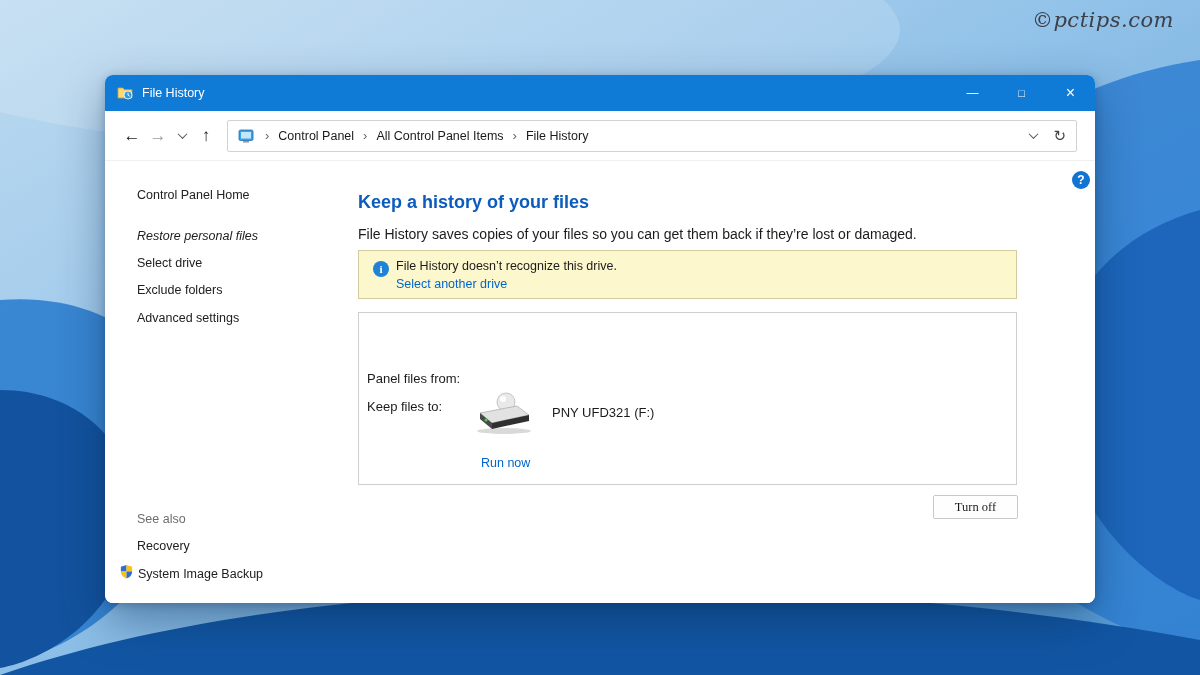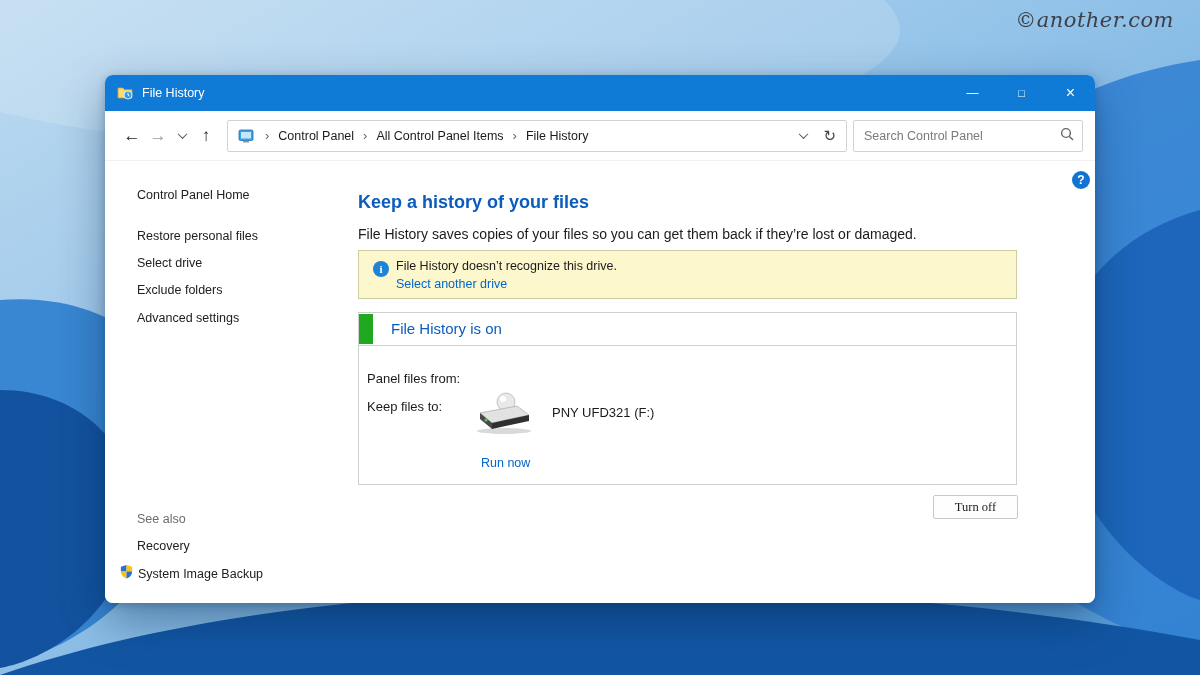--- a/index.html
+++ b/index.html
@@ -84,21 +84,21 @@
       <rect width="1200" height="675" fill="url(#sky)"></rect>
       <ellipse cx="380" cy="30" rx="520" ry="120" fill="#ffffff" opacity="0.16"></ellipse>
       <path d="M1200 60 C1000 90 880 230 920 400 C960 560 1120 640 1200 650 Z" fill="#2f7fd2" opacity="0.85"></path>
       <path d="M1200 210 C1090 240 1030 340 1065 450 C1100 555 1180 595 1200 600 Z" fill="#1b63b8" opacity="0.9"></path>
       <path d="M0 300 C130 290 210 380 185 490 C160 600 60 655 0 665 Z" fill="#2e7ecf" opacity="0.9"></path>
       <path d="M0 390 C90 390 150 460 130 545 C112 620 45 660 0 668 Z" fill="#12529e"></path>
       <path d="M0 675 C300 570 800 565 1200 640 L1200 675 Z" fill="#1256a3"></path>
     </svg>
   </div>
 
-  <div class="watermark">©another.com</div>
+  <div class="watermark">©pctips.com</div>
 
   <div class="window">
 
     <div class="titlebar">
       <span class="app-icon">
         <svg width="16" height="16" viewBox="0 0 16 16">
           <path d="M1 3 h5 l1.3 1.8 H15 V13 H1 Z" fill="#ffd978" stroke="#caa23f" stroke-width="0.8"></path>
           <circle cx="11" cy="10" r="4" fill="#2e9be6" stroke="#ffffff" stroke-width="0.8"></circle>
           <path d="M11 7.8 v2.3 l1.5 1" stroke="#ffffff" stroke-width="1" fill="none"></path>
         </svg>
@@ -132,37 +132,28 @@
         <span class="crumb-sep">›</span>
         <span class="crumb">All Control Panel Items</span>
         <span class="crumb-sep">›</span>
         <span class="crumb">File History</span>
         <span class="bc-right">
           <span class="chev-down"></span>
           <button class="refresh">↻</button>
         </span>
       </div>
 
-      <div class="searchbox">
-        <input type="text" placeholder="Search Control Panel" style="">
-        <span>
-          <svg width="14" height="14" viewBox="0 0 14 14">
-            <circle cx="6" cy="6" r="4.4" fill="none" stroke="#5f6368" stroke-width="1.4"></circle>
-            <line x1="9.4" y1="9.4" x2="13" y2="13" stroke="#5f6368" stroke-width="1.4"></line>
-          </svg>
-        </span>
-      </div>
     </div>
 
     <div class="content">
 
       <div class="help-badge">?</div>
 
       <div class="side-item" style="top:27px;">Control Panel Home</div>
-      <div class="side-item" style="top:68px;">Restore personal files</div>
+      <div class="side-item" style="top:68px;font-style:italic;">Restore personal files</div>
       <div class="side-item" style="top:95px;">Select drive</div>
       <div class="side-item" style="top:122px;">Exclude folders</div>
       <div class="side-item" style="top:150px;">Advanced settings</div>
       <div class="side-item side-gray" style="top:351px;">See also</div>
       <div class="side-item" style="top:378px;">Recovery</div>
       <div class="sib-row" style="top:403px;">
         <span>
           <svg width="15" height="15" viewBox="0 0 16 16">
             <path d="M8 1 L2 3 V8 H8 Z" fill="#2a6fd4"></path>
             <path d="M8 1 L14 3 V8 H8 Z" fill="#f8c411"></path>
@@ -177,24 +168,20 @@
         <div class="page-heading">Keep a history of your files</div>
         <div class="page-desc">File History saves copies of your files so you can get them back if they’re lost or damaged.</div>
 
         <div class="banner">
           <span class="info-badge">i</span>
           <span class="banner-msg">File History doesn’t recognize this drive.</span>
           <a href="#" class="banner-link">Select another drive</a>
         </div>
 
         <div class="status-box">
-          <div class="status-header">
-            <div class="status-green"></div>
-            <div class="status-title">File History is on</div>
-          </div>
           <div class="row-label" style="left:8px; top:58px;">Panel files from:</div>
           <div class="row-label" style="left:8px; top:86px;">Keep files to:</div>
           <span class="drive-icon">
             <svg width="58" height="46" viewBox="0 0 58 46">
               <ellipse cx="29" cy="42" rx="27" ry="3" fill="#000000" opacity="0.15"></ellipse>
               <circle cx="31" cy="13" r="9" fill="#e9e9e9" stroke="#b9b9b9" stroke-width="0.8"></circle>
               <circle cx="28" cy="10" r="3" fill="#ffffff"></circle>
               <path d="M5 24 L42 17 L54 26 L17 34 Z" fill="#e2e2e2" stroke="#9c9c9c" stroke-width="0.6"></path>
               <path d="M5 24 L17 34 L17 40 L5 30 Z" fill="#4a4a4a"></path>
               <path d="M17 34 L54 26 L54 32 L17 40 Z" fill="#2f2f2f"></path>

